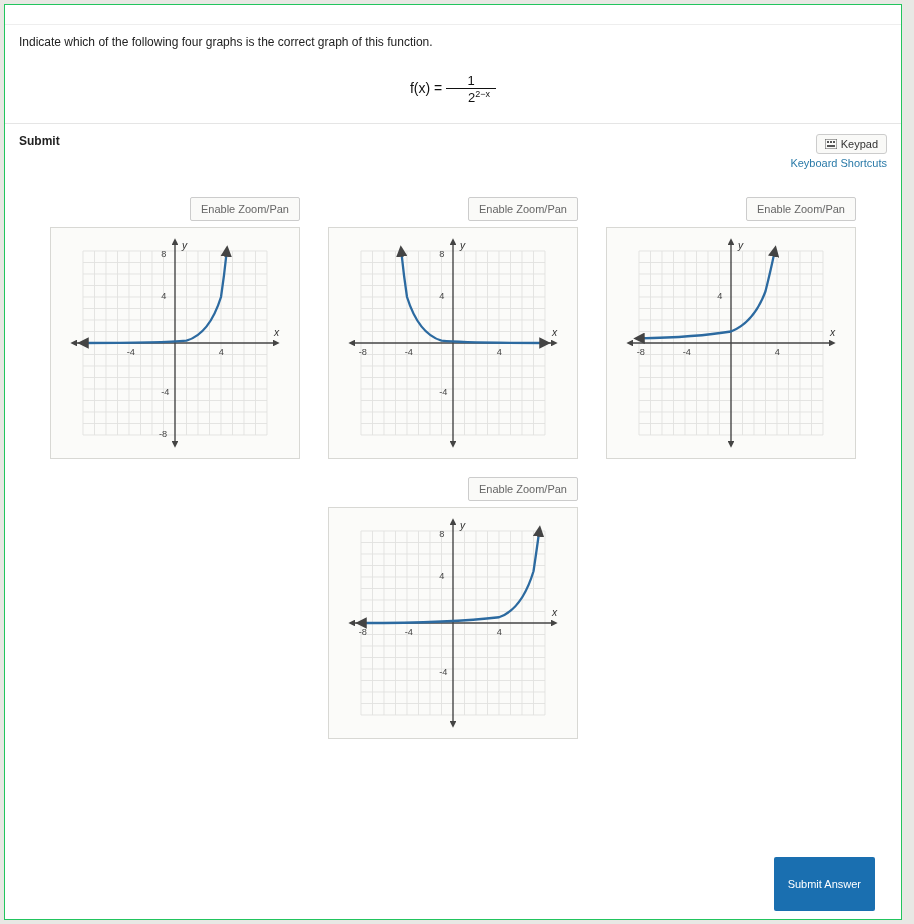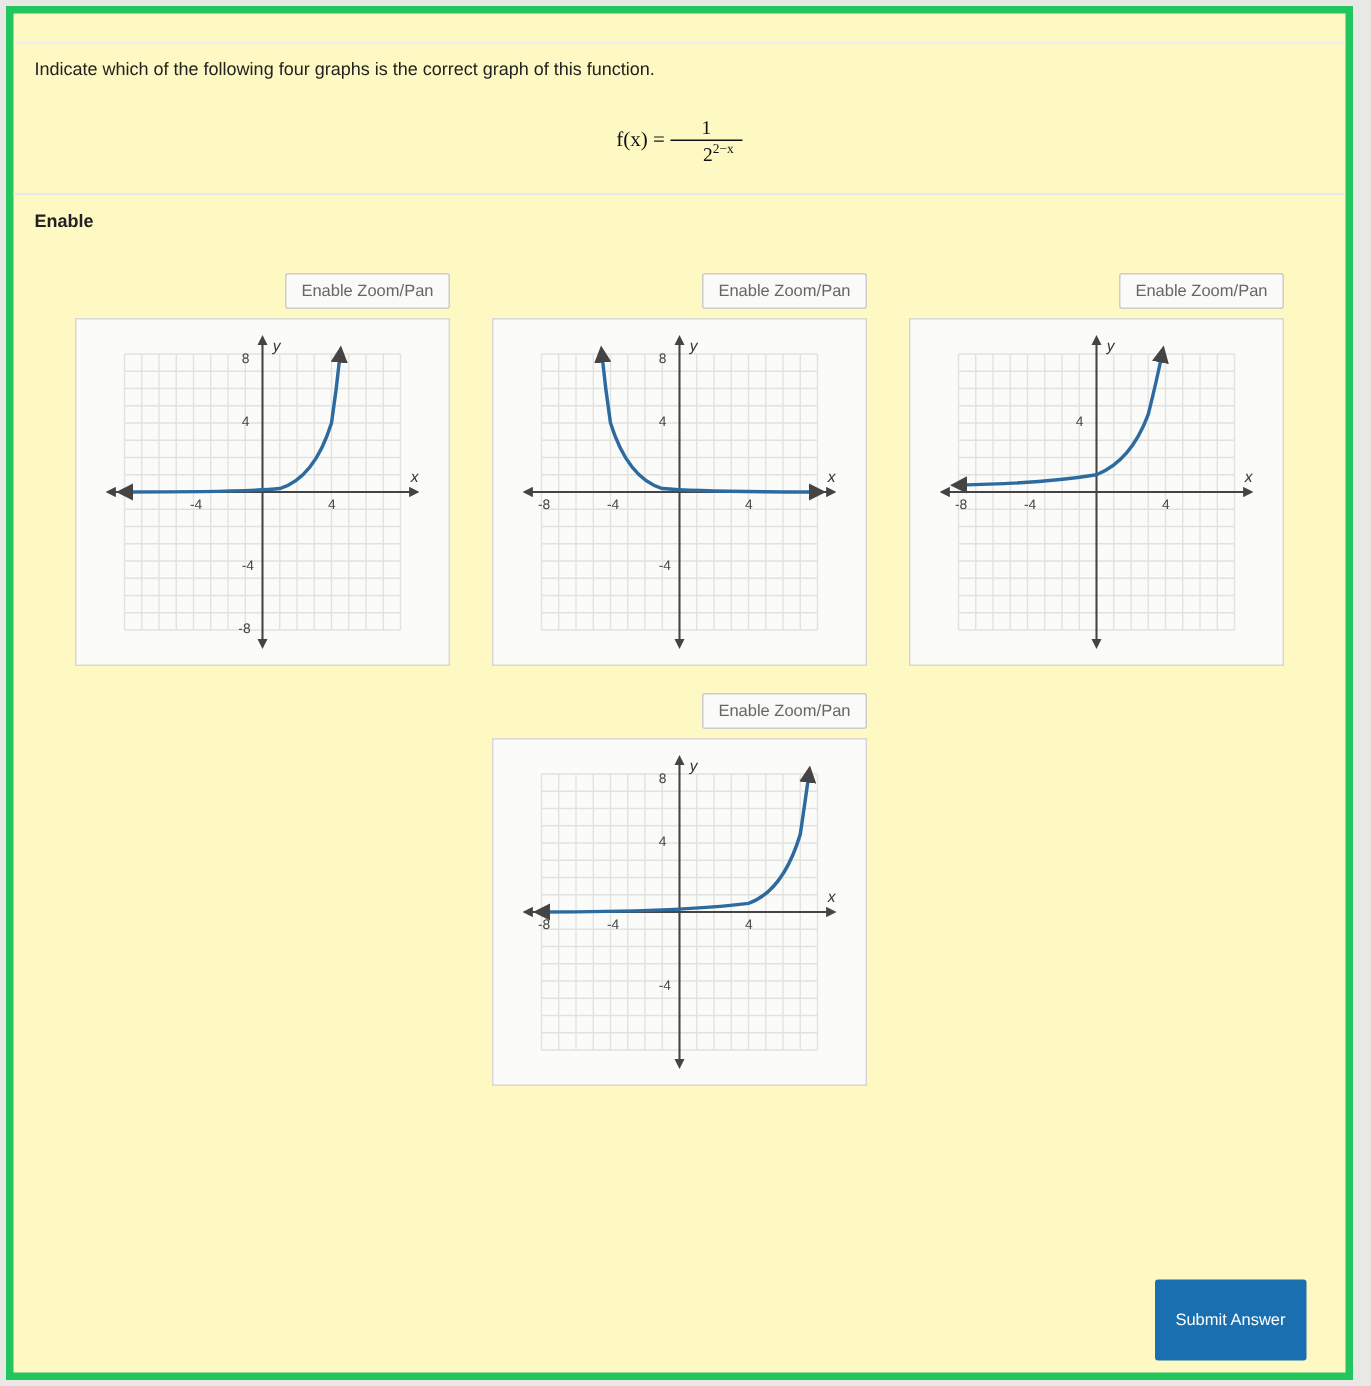--- a/index.html
+++ b/index.html
@@ -5,44 +5,44 @@
   * { box-sizing: border-box; margin: 0; padding: 0; }
   body {
     font-family: Arial, Helvetica, sans-serif;
     background: #e8e8e4;
     width: 914px;
     height: 924px;
     overflow: hidden;
     position: relative;
   }
   .page {
-    background: #fef9c3;
+    background: #ffffff;
     margin: 4px 12px 4px 4px;
-    border: 5px solid #22c55e;
+    border: 1px solid #22c55e;
     height: 916px;
     position: relative;
     padding: 0;
   }
   .topbar {
     height: 20px;
     border-bottom: 1px solid #eee;
     position: relative;
   }
   .question-section {
     padding: 10px 14px 18px 14px;
     border-bottom: 1px solid #e5e5e5;
   }
   .question-text {
     font-size: 12px;
     color: #222;
     margin-bottom: 24px;
   }
   .formula {
     text-align: center;
-    font-family: Liberation Serif, serif;
+    font-family: Liberation Sans, sans-serif;
     font-size: 14px;
     color: #111;
   }
   .frac { display:inline-block; vertical-align: middle; text-align:center; }
   .frac .num { display:block; border-bottom: 1px solid #111; padding: 0 6px; font-size:13px;}
   .frac .den { display:block; padding: 0 6px; font-size:13px;margin-left:16px;}
   .sup { font-size: 9px; vertical-align: super; }
 
   .answer-section {
     padding: 10px 14px 0 14px;
@@ -143,21 +143,34 @@
         <span class="num">1</span>
         <span class="den">
           <span>2</span><span class="sup">2−x</span>
         </span>
       </span>
     </div>
   </div>
 
   <div class="answer-section">
     <div class="answer-header">
-      <div class="answer-label">Enable</div>
+      <div class="answer-label">Submit</div>
+      <div class="keypad-group">
+        <div class="keypad-btn">
+          <svg class="keypad-icon" viewBox="0 0 12 10">
+            <rect x="0" y="0" width="12" height="10" fill="none" stroke="#555" stroke-width="1"></rect>
+            <rect x="2" y="2" width="2" height="2" fill="#555"></rect>
+              <rect x="5" y="2" width="2" height="2" fill="#555"></rect>
+              <rect x="8" y="2" width="2" height="2" fill="#555"></rect>
+            <rect x="2" y="6" width="8" height="2" fill="#555"></rect>
+          </svg>
+          <span>Keypad</span>
+        </div>
+        <div class="kb-shortcuts">Keyboard Shortcuts</div>
+      </div>
     </div>
 
     <div class="graph-grid">
 
       <div class="graph-card">
         <div class="zoom-row">
             <button class="zoom-btn">Enable Zoom/Pan</button>
           </div>
         <div class="plot-box">
           <svg class="plot-svg" viewBox="0 0 200 200">

